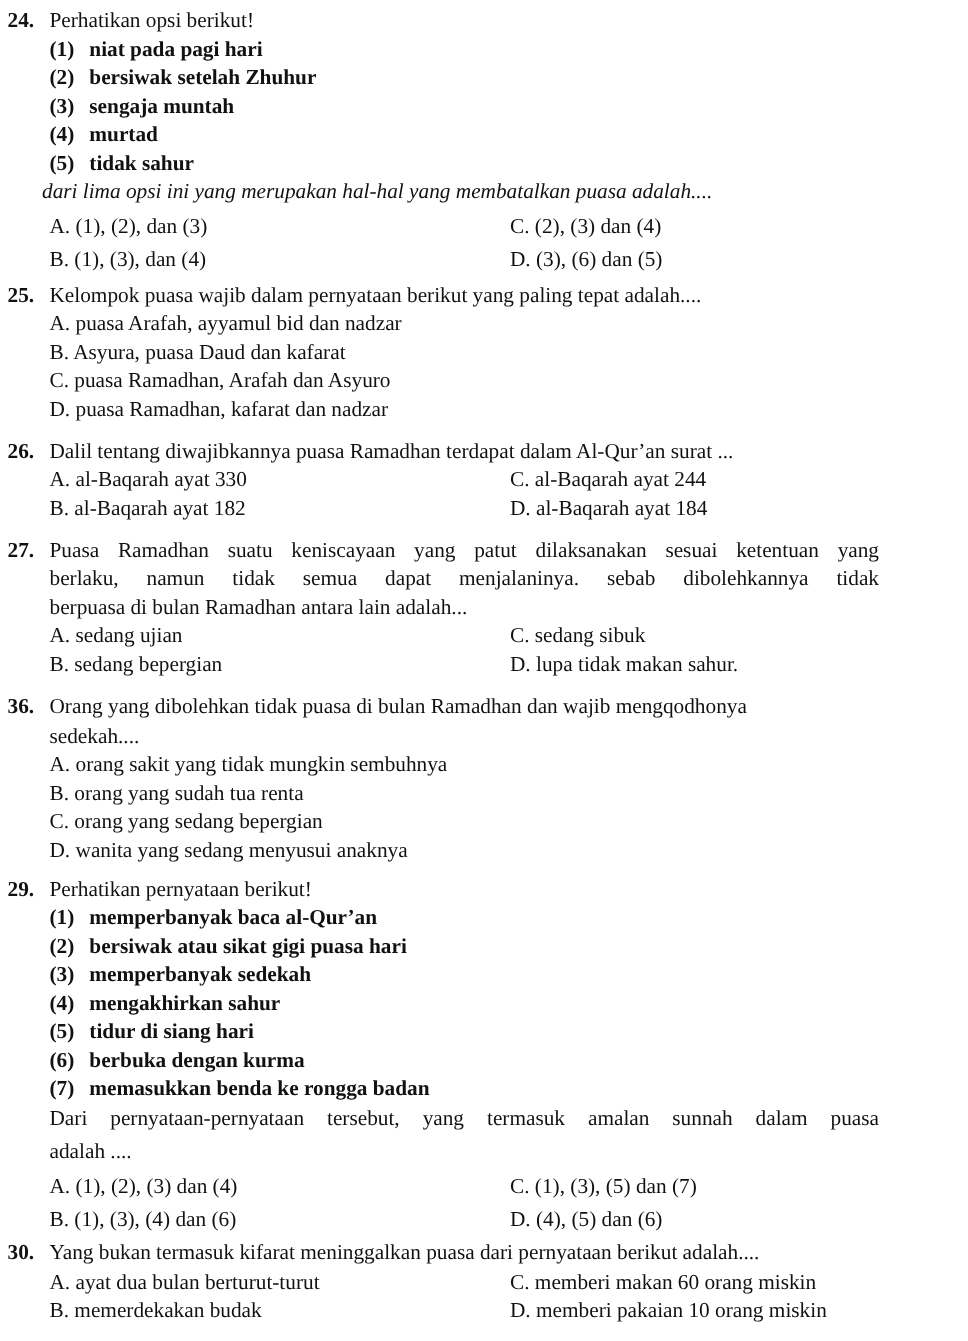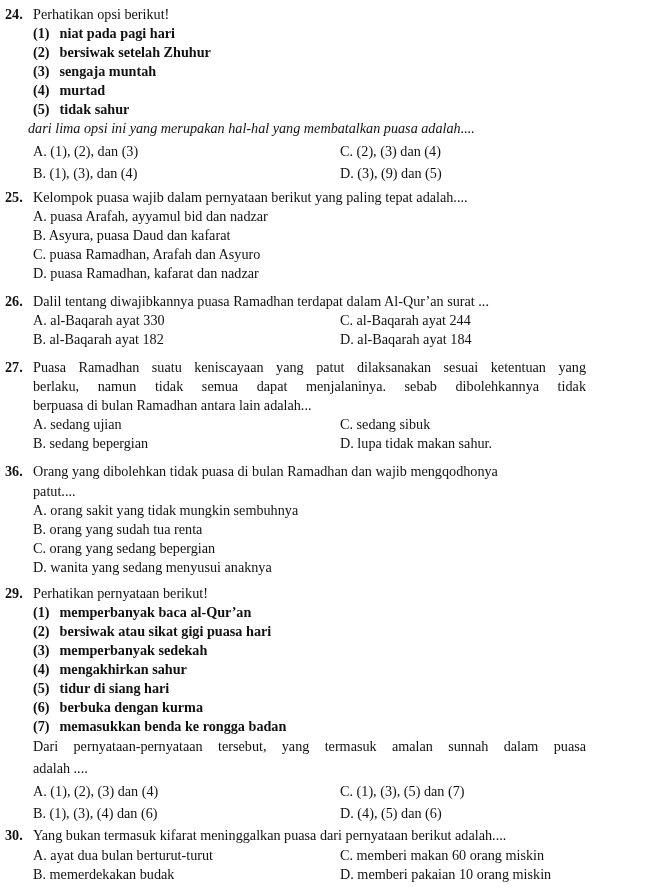--- a/index.html
+++ b/index.html
@@ -27,21 +27,21 @@
   <div class="line stem" style="top:5px">Perhatikan opsi berikut!</div>
   <div class="line sub" style="top:24px"><span class="lbl">(1)</span> <span>niat pada pagi hari</span></div>
   <div class="line sub" style="top:43px"><span class="lbl">(2)</span> <span>bersiwak setelah Zhuhur</span></div>
   <div class="line sub" style="top:62px"><span class="lbl">(3)</span> <span>sengaja muntah</span></div>
   <div class="line sub" style="top:81px"><span class="lbl">(4)</span> <span>murtad</span></div>
   <div class="line sub" style="top:100px"><span class="lbl">(5)</span> <span>tidak sahur</span></div>
   <div class="line q-lead" style="top:119px">dari lima opsi ini yang merupakan hal-hal yang membatalkan puasa adalah....</div>
   <div class="opt colA" style="top:142px">A. (1), (2), dan (3)</div>
   <div class="opt colC" style="top:142px">C. (2), (3) dan (4)</div>
   <div class="opt colA" style="top:164px">B. (1), (3), dan (4)</div>
-  <div class="opt colC" style="top:164px">D. (3), (9) dan (5)</div>
+  <div class="opt colC" style="top:164px">D. (3), (6) dan (5)</div>
 </div>
 
 <div>
   <div class="line num" style="top:188px">25.</div>
   <div class="line stem" style="top:188px">Kelompok puasa wajib dalam pernyataan berikut yang paling tepat adalah....</div>
   <div class="opt colA" style="top:207px">A. puasa Arafah, ayyamul bid dan nadzar</div>
   <div class="opt colA" style="top:226px">B. Asyura, puasa Daud dan kafarat</div>
   <div class="opt colA" style="top:245px">C. puasa Ramadhan, Arafah dan Asyuro</div>
   <div class="opt colA" style="top:264px">D. puasa Ramadhan, kafarat dan nadzar</div>
 </div>
@@ -62,21 +62,21 @@
   <div class="line stem" style="top:396px">berpuasa di bulan Ramadhan antara lain adalah...</div>
   <div class="opt colA" style="top:415px">A. sedang ujian</div>
   <div class="opt colC" style="top:415px">C. sedang sibuk</div>
   <div class="opt colA" style="top:434px">B. sedang bepergian</div>
   <div class="opt colC" style="top:434px">D. lupa tidak makan sahur.</div>
 </div>
 
 <div>
   <div class="line num" style="top:462px">36.</div>
   <div class="line stem" style="top:462px">Orang yang dibolehkan tidak puasa di bulan Ramadhan dan wajib mengqodhonya</div>
-  <div class="line stem" style="top:482px">patut....</div>
+  <div class="line stem" style="top:482px">sedekah....</div>
   <div class="opt colA" style="top:501px">A.  orang sakit yang tidak mungkin sembuhnya</div>
   <div class="opt colA" style="top:520px">B.  orang yang sudah tua renta</div>
   <div class="opt colA" style="top:539px">C.  orang yang sedang bepergian</div>
   <div class="opt colA" style="top:558px">D.  wanita yang sedang menyusui anaknya</div>
 </div>
 
 <div>
   <div class="line num" style="top:584px">29.</div>
   <div class="line stem" style="top:584px">Perhatikan pernyataan berikut!</div>
   <div class="line sub" style="top:603px"><span class="lbl">(1)</span> <span>memperbanyak baca al-Qur’an</span></div>

